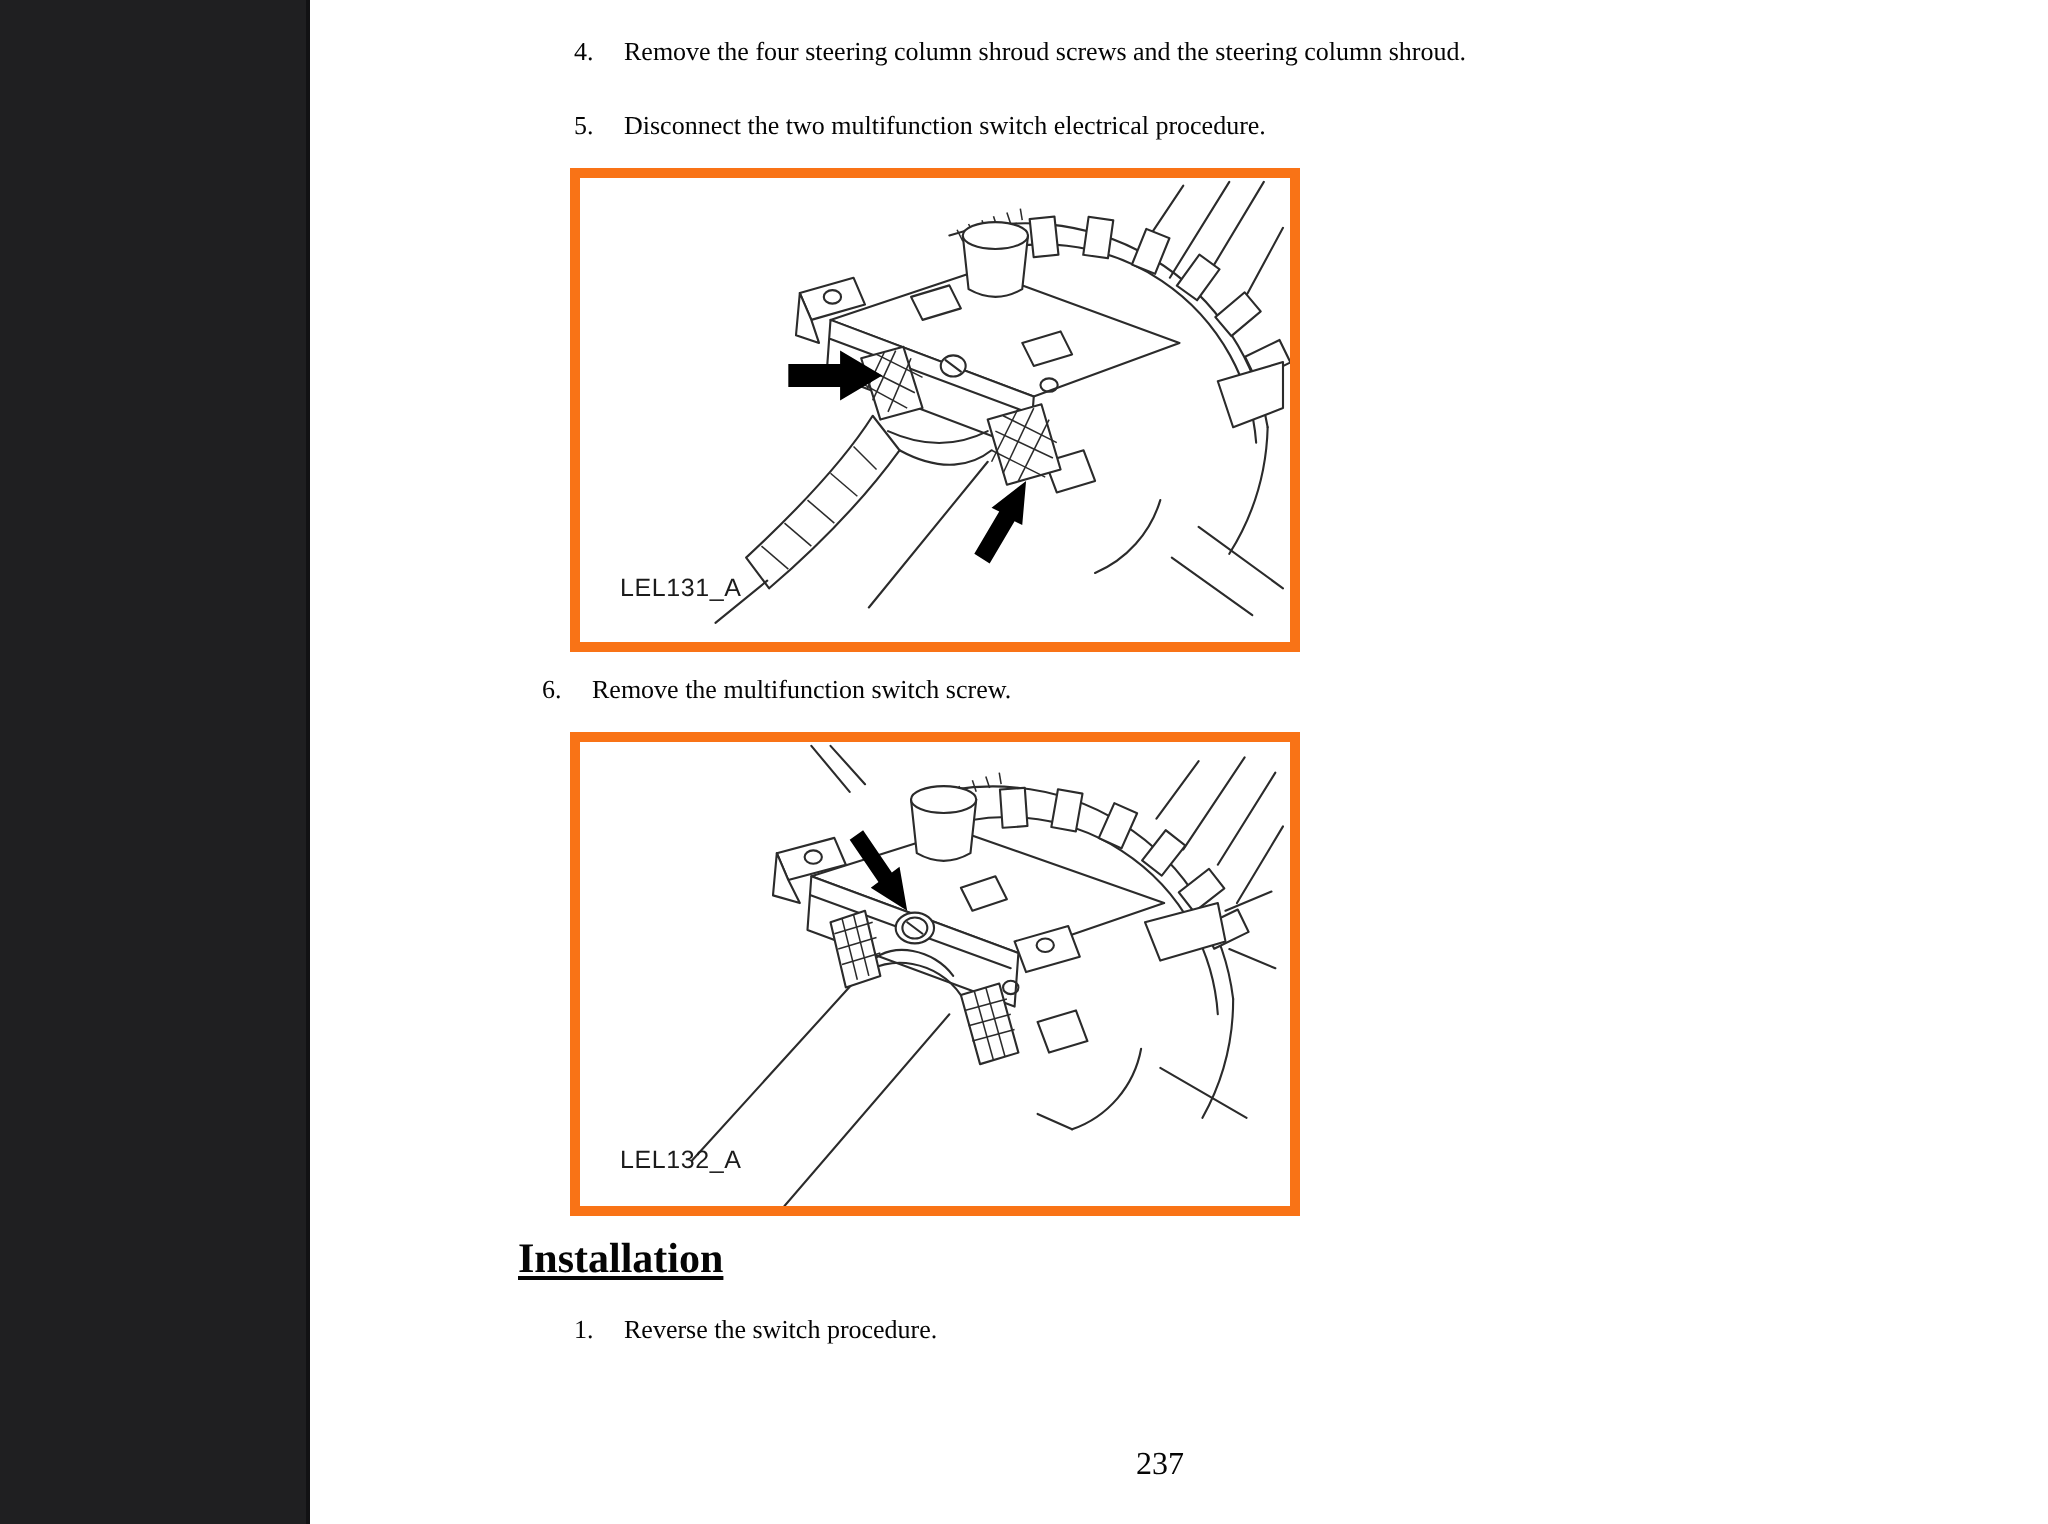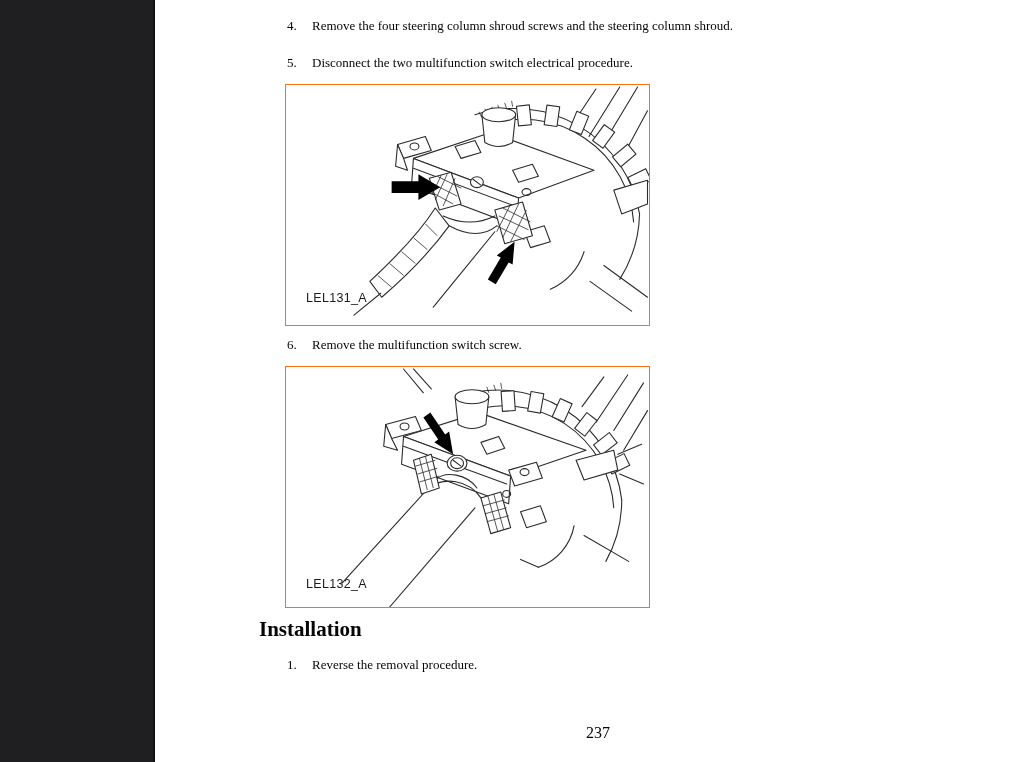--- a/index.html
+++ b/index.html
@@ -9,34 +9,34 @@
   }
   .side-panel{
     position:absolute;left:0;top:0;width:153px;height:762px;
     background:#1f1f21;border-right:2px solid #121214;
   }
   .doc-page{position:absolute;left:155px;top:0;width:869px;height:762px;background:#fff;}
   .step{position:absolute;font-size:13px;line-height:1.15;white-space:nowrap;color:#050505;}
   .step .num{display:inline-block;width:25px;}
   .figure{
     position:absolute;left:285px;width:365px;height:242px;
-    border:1px solid #f97316;background:#fff;box-sizing:border-box;
+    border:5px solid #f97316;background:#fff;box-sizing:border-box;
   }
   .figure svg{position:absolute;left:0;top:0;width:100%;height:100%;}
   .fig-label{
     position:absolute;left:20px;
     font-family:"Liberation Sans", sans-serif;font-size:12.5px;color:#1b1b1b;
     letter-spacing:0.3px;
   }
   #fig1 .fig-label{bottom:20px;}
   #fig2 .fig-label{bottom:16px;}
   .section-heading{
-    position:absolute;left:259px;top:617px;font-size:21px;font-weight:bold;color:#050505;
-  }
-  .page-number{position:absolute;left:568px;top:724px;width:60px;text-align:center;font-size:16px;color:#050505;}
+    position:absolute;left:259px;top:617px;font-size:21px;font-weight:bold;color:#050505;text-decoration:underline;
+  }
+  .page-number{position:absolute;left:568px;top:724px;width:60px;text-align:left;font-size:16px;color:#050505;}
   .ln{stroke:#2b2b2b;stroke-width:1.1;fill:none;stroke-linejoin:round;stroke-linecap:round;}
   .wh{stroke:#2b2b2b;stroke-width:1.1;fill:#ffffff;stroke-linejoin:round;}
   .blk{fill:#000000;stroke:none;}
   .thin{stroke:#2b2b2b;stroke-width:0.8;fill:none;}
 </style>
 </head>
 <body>
 
 <div class="side-panel"></div>
 <div class="doc-page"></div>
@@ -132,21 +132,21 @@
 
     <path class="blk" d="M106 97 L133 97 L133 90 L155 103 L133 116 L133 109 L106 109 Z"></path>
     <path class="blk" d="M230 158 L228 181 L224 179 L211 201 L203 196 L216 174 L212 172 Z"></path>
 
     <path class="ln" d="M95 210 L68 232"></path>
     <path class="ln" d="M210 148 L148 224"></path>
   </svg>
   <span class="fig-label">LEL131_A</span>
 </div>
 
-<div class="step" style="left:287px;top:338px;">
+<div class="step" style="left:271px;top:338px;">
   <span class="num">6.</span><span>Remove the multifunction switch screw.</span>
 </div>
 
 <div class="figure" id="fig2" style="top:366px;padding-left:20px;">
   <svg viewBox="0 0 365 242">
 
     <path class="ln" d="M118 2 L138 26"></path>
     <path class="ln" d="M128 2 L146 22"></path>
     <path class="ln" d="M320 10 L298 40"></path>
     <path class="ln" d="M344 8 L312 56"></path>
@@ -226,16 +226,16 @@
     <path class="ln" d="M168 94 L176 100"></path>
 
     <path class="blk" d="M168 88 L149 76 L153 73 L138 51 L145 46 L160 68 L164 65 Z"></path>
   </svg>
   <span class="fig-label">LEL132_A</span>
 </div>
 
 <h2 class="section-heading" style="margin:0;">Installation</h2>
 
 <div class="step" style="left:287px;top:658px;">
-  <span class="num">1.</span><span>Reverse the removal procedure.</span>
+  <span class="num">1.</span><span>Reverse the switch procedure.</span>
 </div>
 
 <div class="page-number">237</div>
 
 </body></html>

